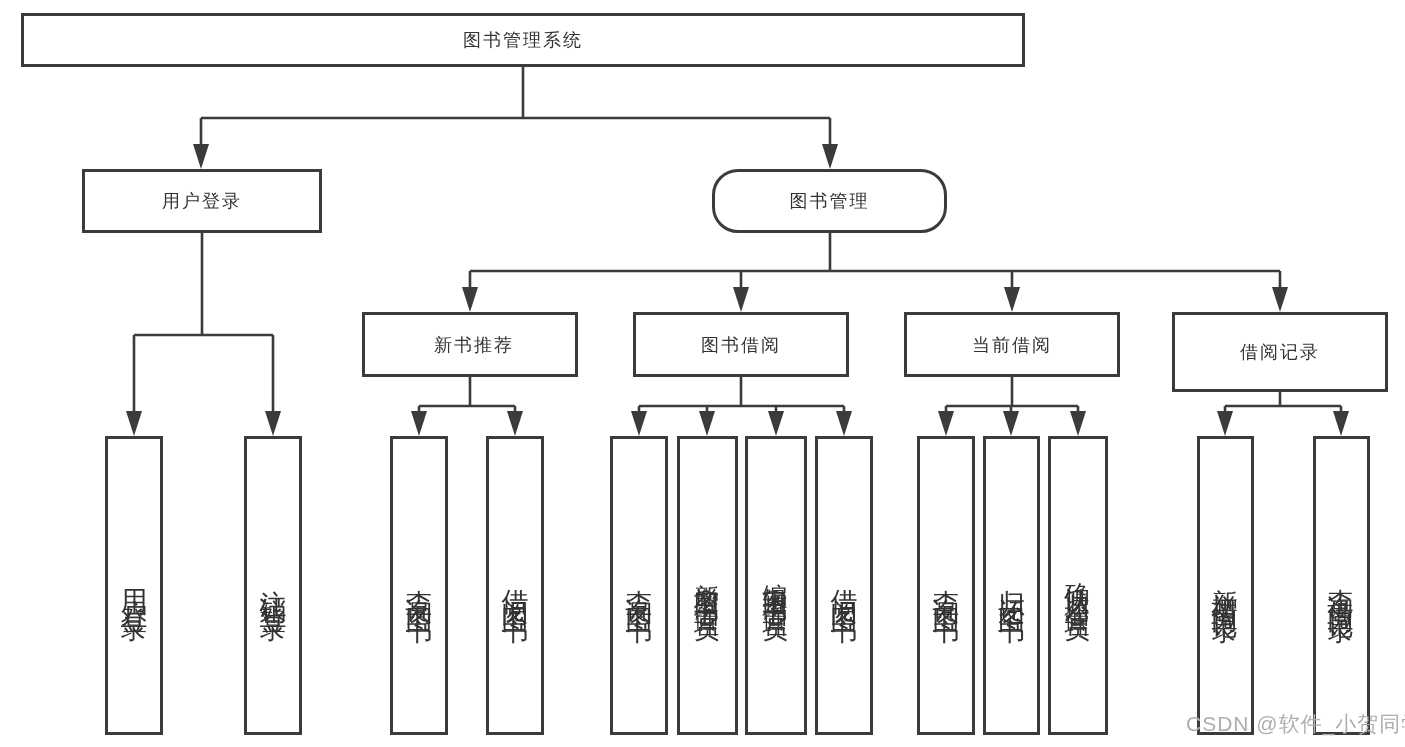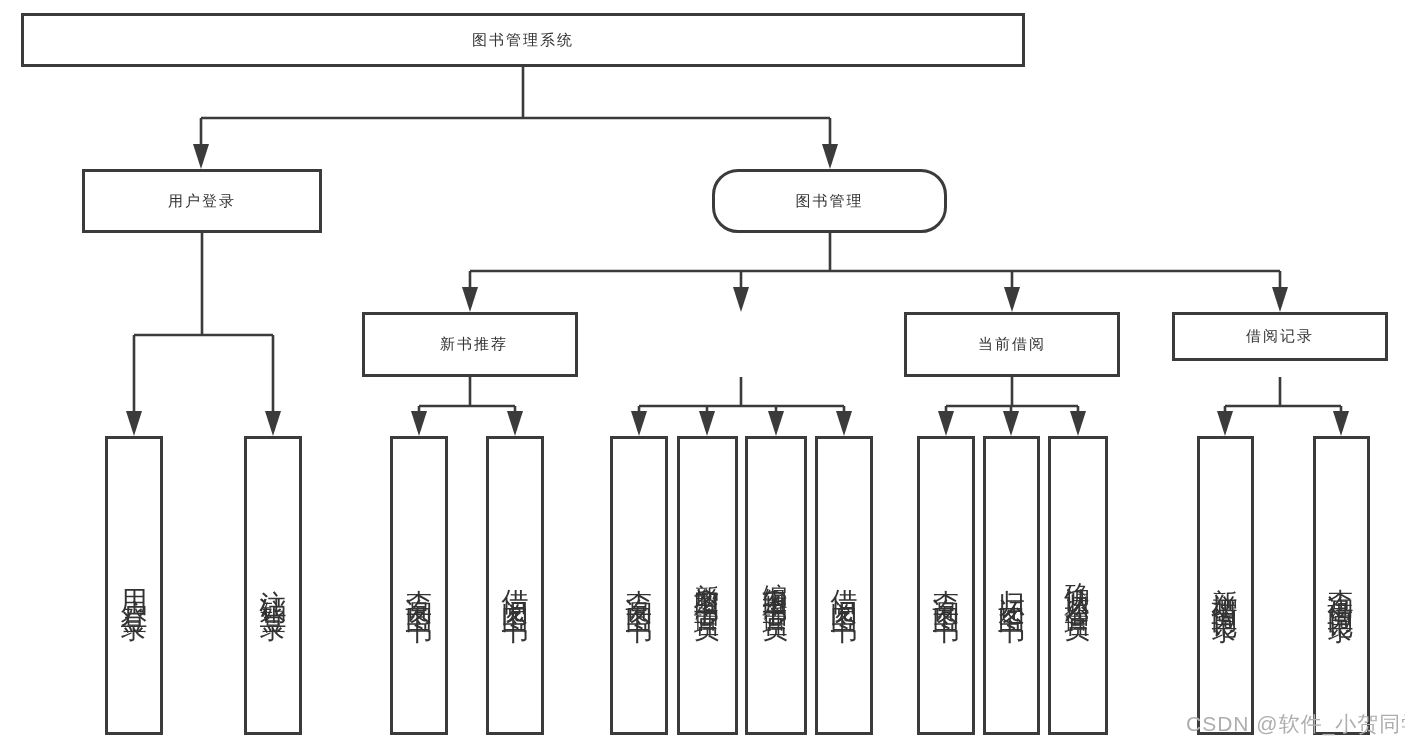--- a/index.html
+++ b/index.html
@@ -13,39 +13,39 @@
   #connectors { position:absolute; left:0; top:0; z-index:1; }
   .node {
     position:absolute;
     box-sizing:border-box;
     background:#ffffff;
     border:3px solid #3b3b3b;
     display:flex; align-items:center; justify-content:center;
     color:#333333;
     z-index:2;
   }
-  .hlabel { font-size:15px; letter-spacing:2px; white-space:nowrap; }
+  .hlabel { font-size:18px; letter-spacing:2px; white-space:nowrap; }
   .vtext {
     writing-mode:vertical-rl;
     text-orientation:mixed;
     font-size:27px;
     letter-spacing:9px;
     white-space:nowrap;
   }
   .vtext.mid  { font-size:26px; letter-spacing:6px; }
   .vtext.long { font-size:25px; letter-spacing:5px; }
 
   
   #n-root      { left:21px;   top:13px;  width:1004px; height:54px; }
   #n-login     { left:82px;   top:169px; width:240px;  height:64px; }
   #n-mgmt      { left:712px;  top:169px; width:235px;  height:64px;border-radius:26px; }
   #n-newbook   { left:362px;  top:312px; width:216px;  height:65px;padding-left:8px; }
   #n-borrow    { left:633px;  top:312px; width:216px;  height:65px; }
   #n-current   { left:904px;  top:312px; width:216px;  height:65px;align-items:center; }
-  #n-records   { left:1172px; top:312px; width:216px;  height:49px; }
+  #n-records   { left:1172px; top:312px; width:216px;  height:80px; }
 
   .leaf { top:436px; height:299px; width:58px; }
   #lf-userlogin   { left:105px; }
   #lf-logout      { left:244px; }
   #lf-query1      { left:390px; }
   #lf-borrow1     { left:486px; }
   #lf-query2      { left:610px; }
   #lf-addbook     { left:677px; width:61px; }
   #lf-editbook    { left:745px; width:62px; }
   #lf-borrow2     { left:815px; }
@@ -108,20 +108,23 @@
   <div class="node" id="n-login">
     <span class="hlabel">用户登录</span>
   </div>
   <div class="node" id="n-mgmt">
     <span class="hlabel">图书管理</span>
   </div>
 
   <div class="node" id="n-newbook">
     <span class="hlabel">新书推荐</span>
   </div>
+  <div class="node" id="n-borrow">
+    <span class="hlabel">图书借阅</span>
+  </div>
   <div class="node" id="n-current">
     <span class="hlabel">当前借阅</span>
   </div>
   <div class="node" id="n-records">
     <span class="hlabel">借阅记录</span>
   </div>
 
   <div class="node leaf" id="lf-userlogin">
     <span class="vtext">用户登录</span>
   </div>

